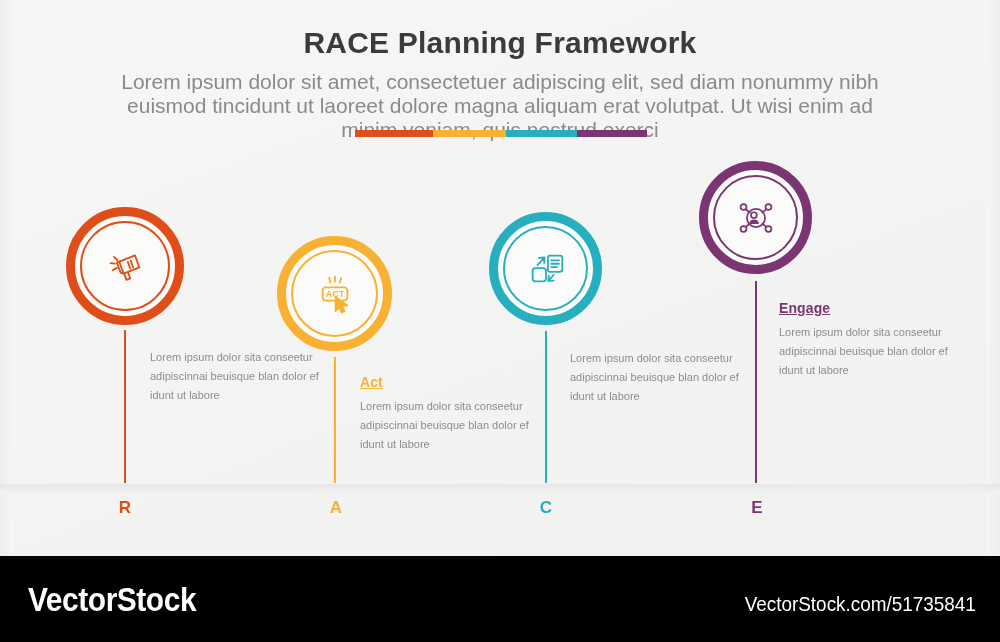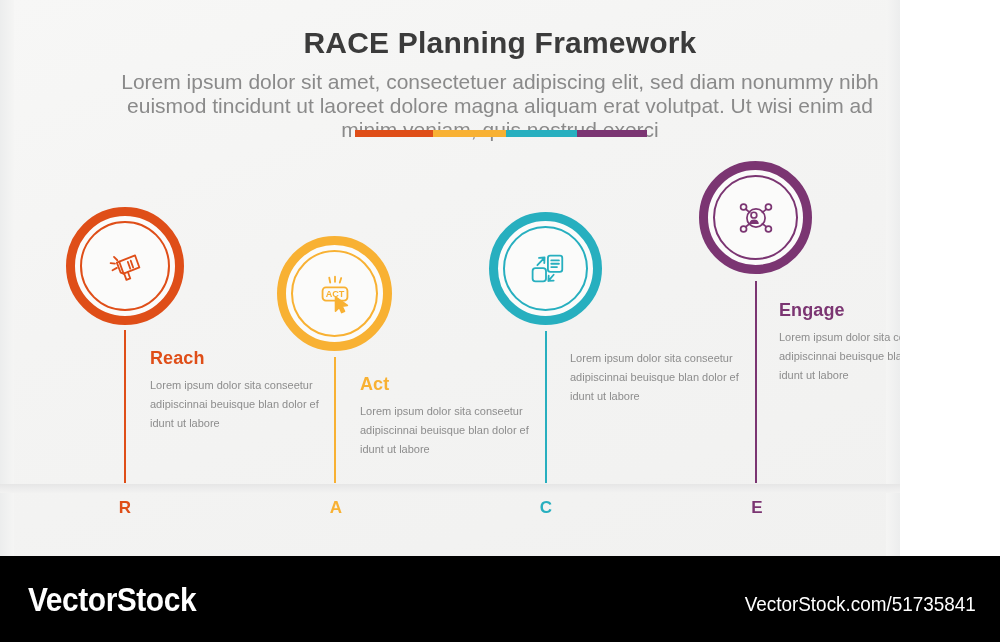--- a/index.html
+++ b/index.html
@@ -13,21 +13,21 @@
     position: relative;
     width: 1000px;
     height: 642px;
     background: #ffffff;
   }
 
   
   .poster {
     position: absolute;
     left: 0; top: 0;
-    width: 900px; height: 556px;
+    width: 1000px; height: 556px;
     background: linear-gradient(160deg,#f7f7f6 0%,#f4f4f3 40%,#f1f1f0 100%);
     overflow: hidden;
   }
   .edge-left, .edge-right {
     position: absolute; top: 0; height: 556px; width: 14px;
     background: linear-gradient(to right,#eceded,#f5f5f4);
   }
   .edge-left { left: 0; }
   .edge-right { right: 0; background: linear-gradient(to left,#eceded,#f5f5f4); }
 
@@ -66,22 +66,23 @@
   .ring .inner {
     position: absolute;
     border-radius: 50%;
     background: #fbfbfa;
   }
   .ring svg { position: relative; z-index: 2; }
 
   
   .block { position: absolute; width: 175px; }
   .block h3 {
-    font-size: 18px; font-weight: bold; margin-bottom: 7px;
+    font-size: 14px; font-weight: bold; margin-bottom: 7px;
     letter-spacing: .1px;
+    text-decoration: underline;
   }
   .block p {
     font-size: 11px; line-height: 19px; color: #8d8d8d; font-weight: 400;
   }
 
   
   .baseline {
     position: absolute; left: 0; top: 484px; width: 1000px; height: 9px;
     background: linear-gradient(to bottom,#e6e6e6 0%,#ededed 55%,#f2f2f1 100%);
   }
@@ -135,21 +136,20 @@
           <g stroke="#DF4E18" stroke-width="1.9" stroke-linecap="round" stroke-linejoin="round">
             <path d="M18 19.5 L34.5 13 L39 25.5 L22.5 32 Z"></path>
             <path d="M18 19.5 L15.5 20.5 L19.5 31 L22.5 32"></path>
             <path d="M23 31.5 L25.5 38.5 L29.5 37 L27 30.3"></path>
             <path d="M30 18.5 L32.5 25.5 M27 19.8 L29.5 26.8"></path>
             <path d="M12.5 14.5 L16 18 M9 21 L13.5 21.5 M11 28.5 L15.5 26"></path>
           </g>
         </svg>
       </div>
       <div class="block" style="left:150px;top:348px;">
-        <h3 style="color:#DF4E18;">Reach</h3>
         <p>Lorem ipsum dolor sita conseetur adipiscinnai beuisque blan dolor ef idunt ut labore</p>
       </div>
     </div>
 
     <div class="node" style="left:0;top:0;">
       <div class="stem" style="left:334px;top:357px;height:126px;background:#F8B133;"></div>
       <div class="ring" style="left:277px;top:236px;width:115px;height:115px;border:9px solid #F8B133;">
         <div class="inner" style="left:5px;top:5px;width:87px;height:87px;border:2px solid #F8B133;"></div>
         <svg width="46" height="44" viewBox="0 0 48 46" fill="none">
           <g stroke="#F8B133" stroke-width="1.9" stroke-linecap="round" stroke-linejoin="round">

